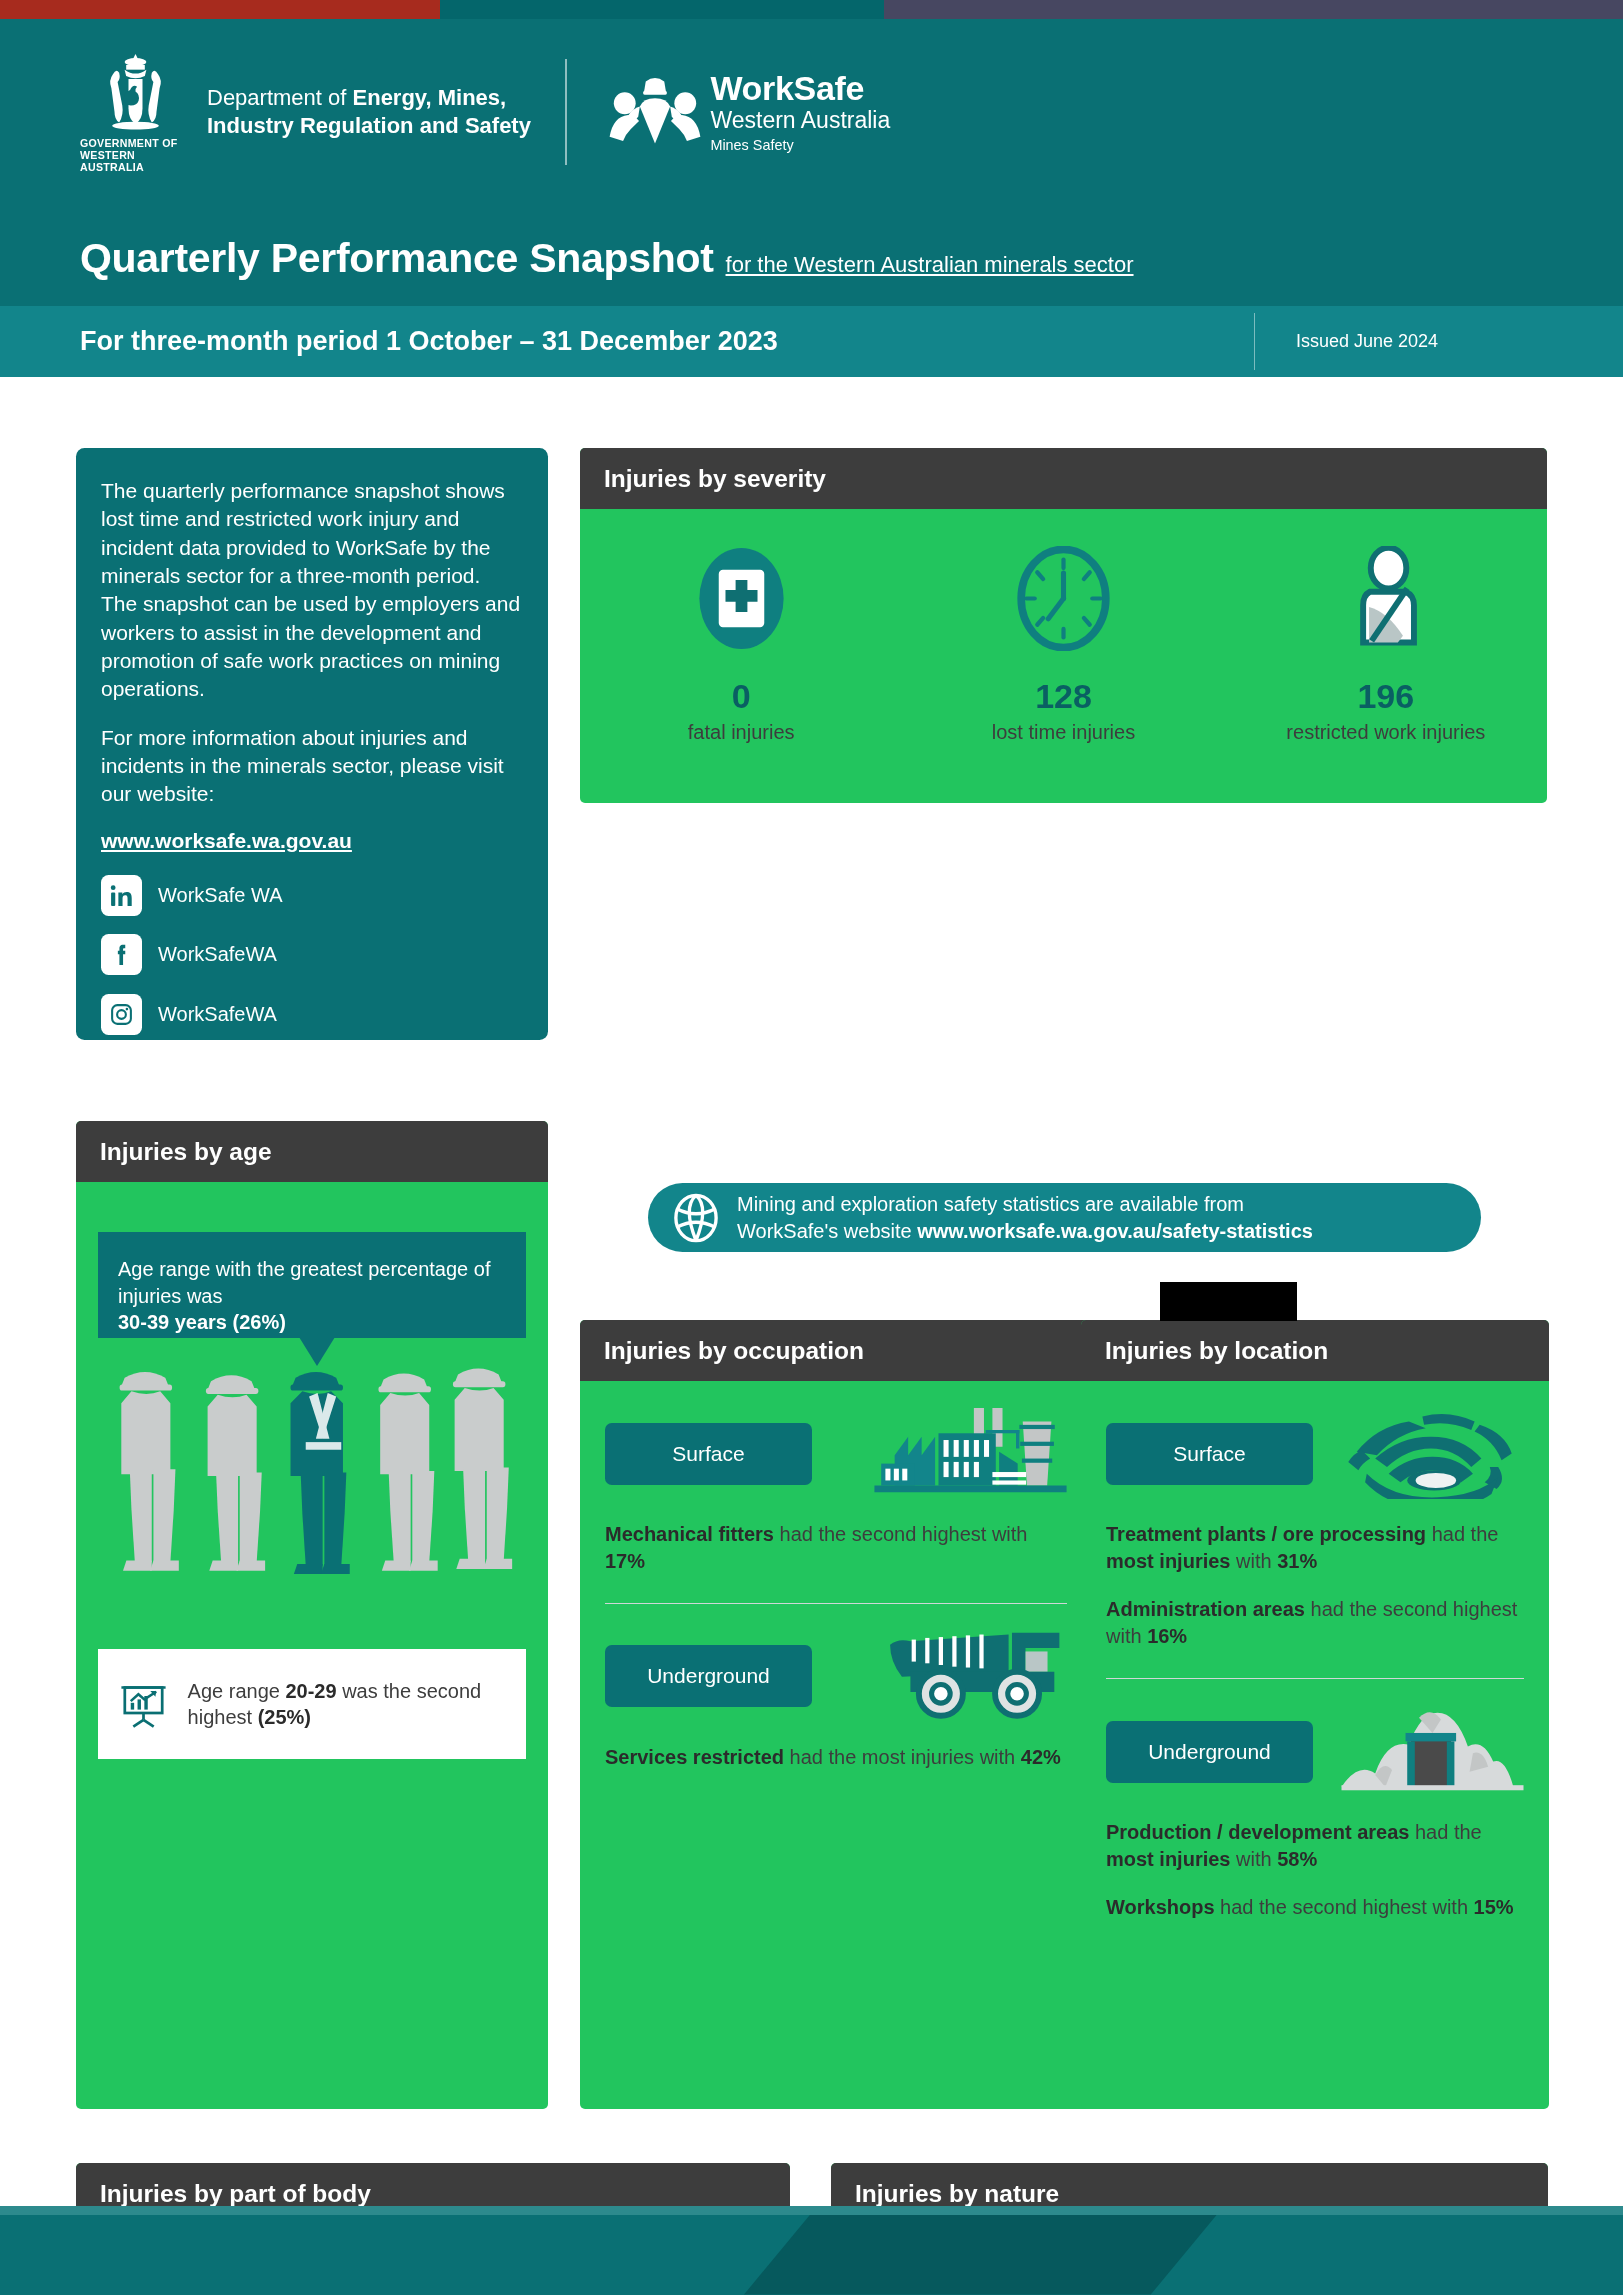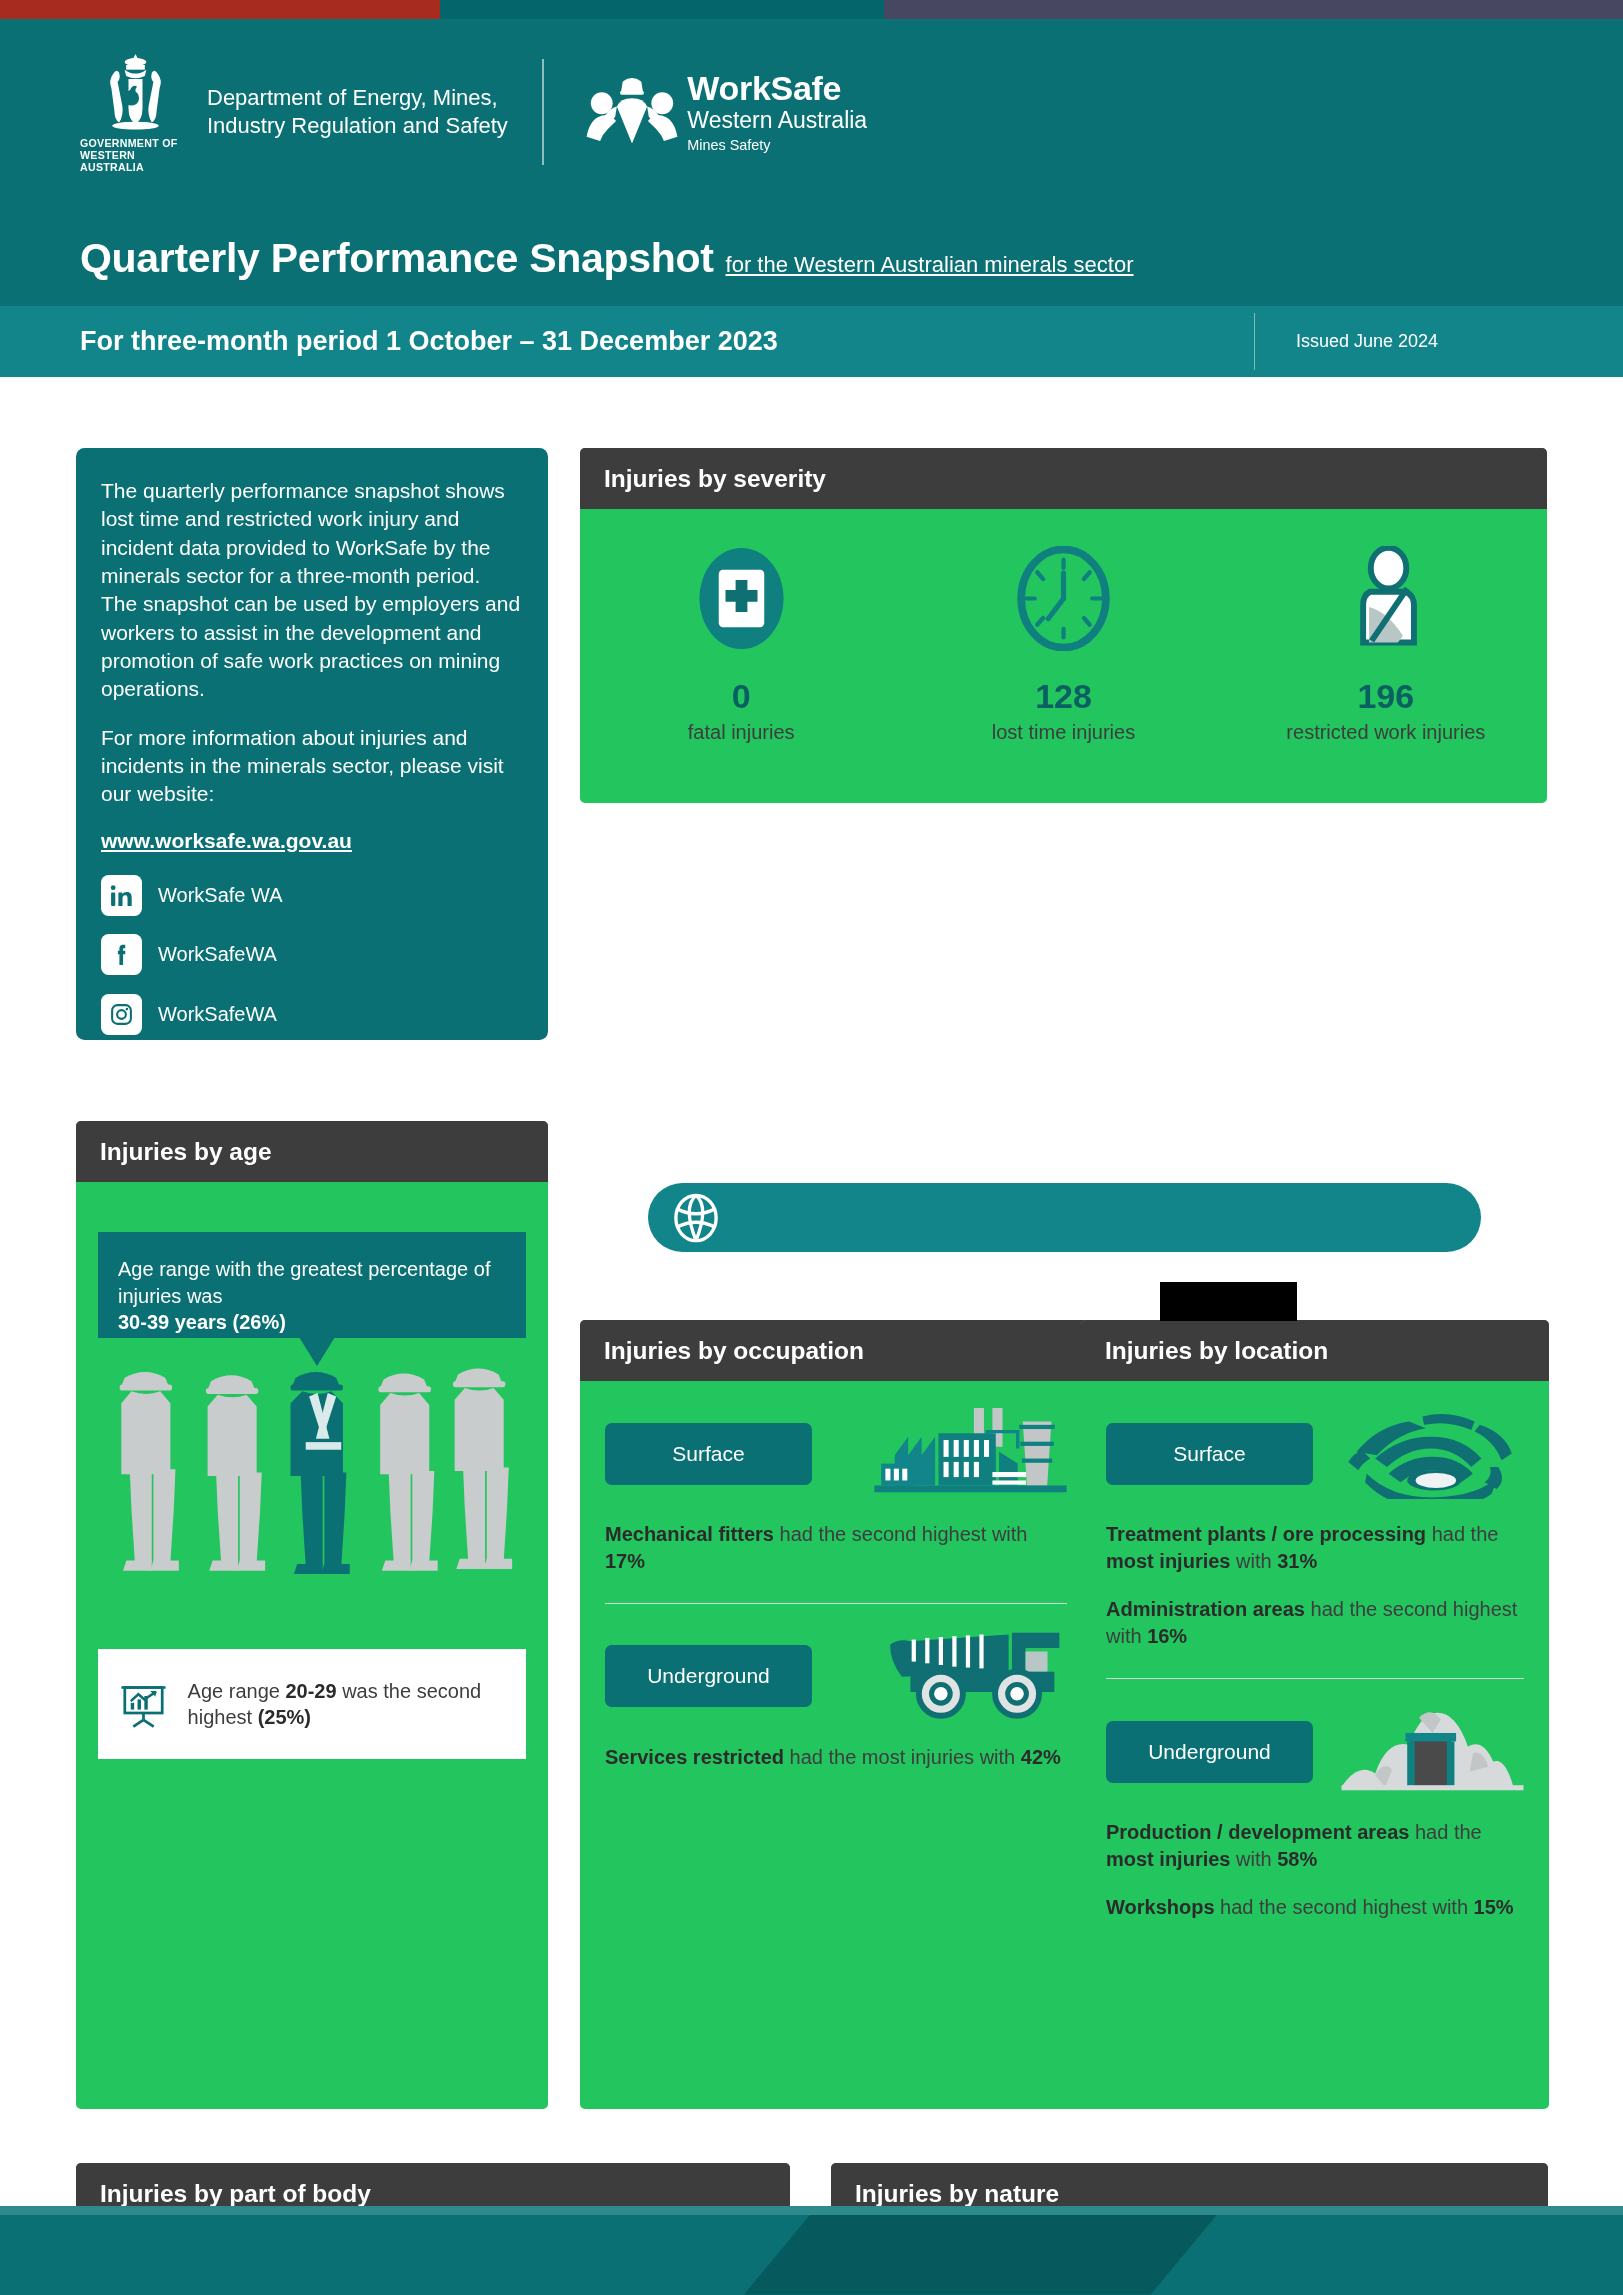--- a/index.html
+++ b/index.html
@@ -20,21 +20,21 @@
   .seg-teal{width:444px;background:#04666b;}
   .seg-purple{flex:1;background:#474761;}
 
   
   .header{position:absolute;top:18.6px;left:0;width:1623px;height:287px;background:#0a7074;}
   .logos{position:absolute;top:32px;left:80px;display:flex;align-items:center;height:123px;}
   .crest{width:110px;height:123px;display:flex;flex-direction:column;align-items:center;justify-content:flex-start;}
   .crest-art{width:93px;height:91px;}
   .crest-txt{color:#fff;font-size:10.6px;font-weight:bold;line-height:1.15;text-align:left;letter-spacing:0.3px;margin-top:2.5px;}
   .dept-name{color:#fff;font-size:22px;line-height:1.26;margin-left:17px;white-space:nowrap;}
-  .dept-name b{font-weight:normal;}
+  .dept-name b{font-weight:bold;}
   .vrule{width:1.7px;height:106px;background:rgba(255,255,255,.55);margin-left:34px;margin-right:39px;}
   .ws-logo{display:flex;align-items:center;}
   .ws-mark{width:98px;height:79px;}
   .ws-words{margin-left:6.8px;color:#fff;}
   .ws-1{font-size:34px;font-weight:bold;line-height:1;letter-spacing:-0.3px;}
   .ws-2{font-size:23px;line-height:1.15;margin-top:1.7px;}
   .ws-3{font-size:14.4px;line-height:1.15;margin-top:3.4px;}
 
   .title-row{position:absolute;left:80px;top:216px;display:flex;align-items:baseline;}
   .title-main{color:#fff;font-size:41px;font-weight:bold;letter-spacing:-0.3px;}
@@ -288,20 +288,24 @@
     <div class="pill">
       <span class="pill-ico">
         <svg width="52" height="52" viewBox="0 0 62 62" fill="none" stroke="#fff" stroke-width="4">
           <ellipse cx="31" cy="31" rx="24" ry="27"></ellipse>
           <path d="M31 4 q-16 14 0 54"></path>
           <path d="M31 4 q16 14 0 54"></path>
           <path d="M8 20 q23 12 46 0"></path>
           <path d="M8 42 q23 -12 46 0"></path>
         </svg>
       </span>
+      <div class="pill-txt">
+        <span>Mining and exploration safety statistics are available from</span><br>
+        <span>WorkSafe's website </span><b>www.worksafe.wa.gov.au/safety-statistics</b>
+      </div>
     </div>
 
     <div class="card age-card">
       <div class="card-head">
         <span class="card-title">Injuries by age</span>
       </div>
     </div>
 
     <div class="age-bubble">
       <p>

